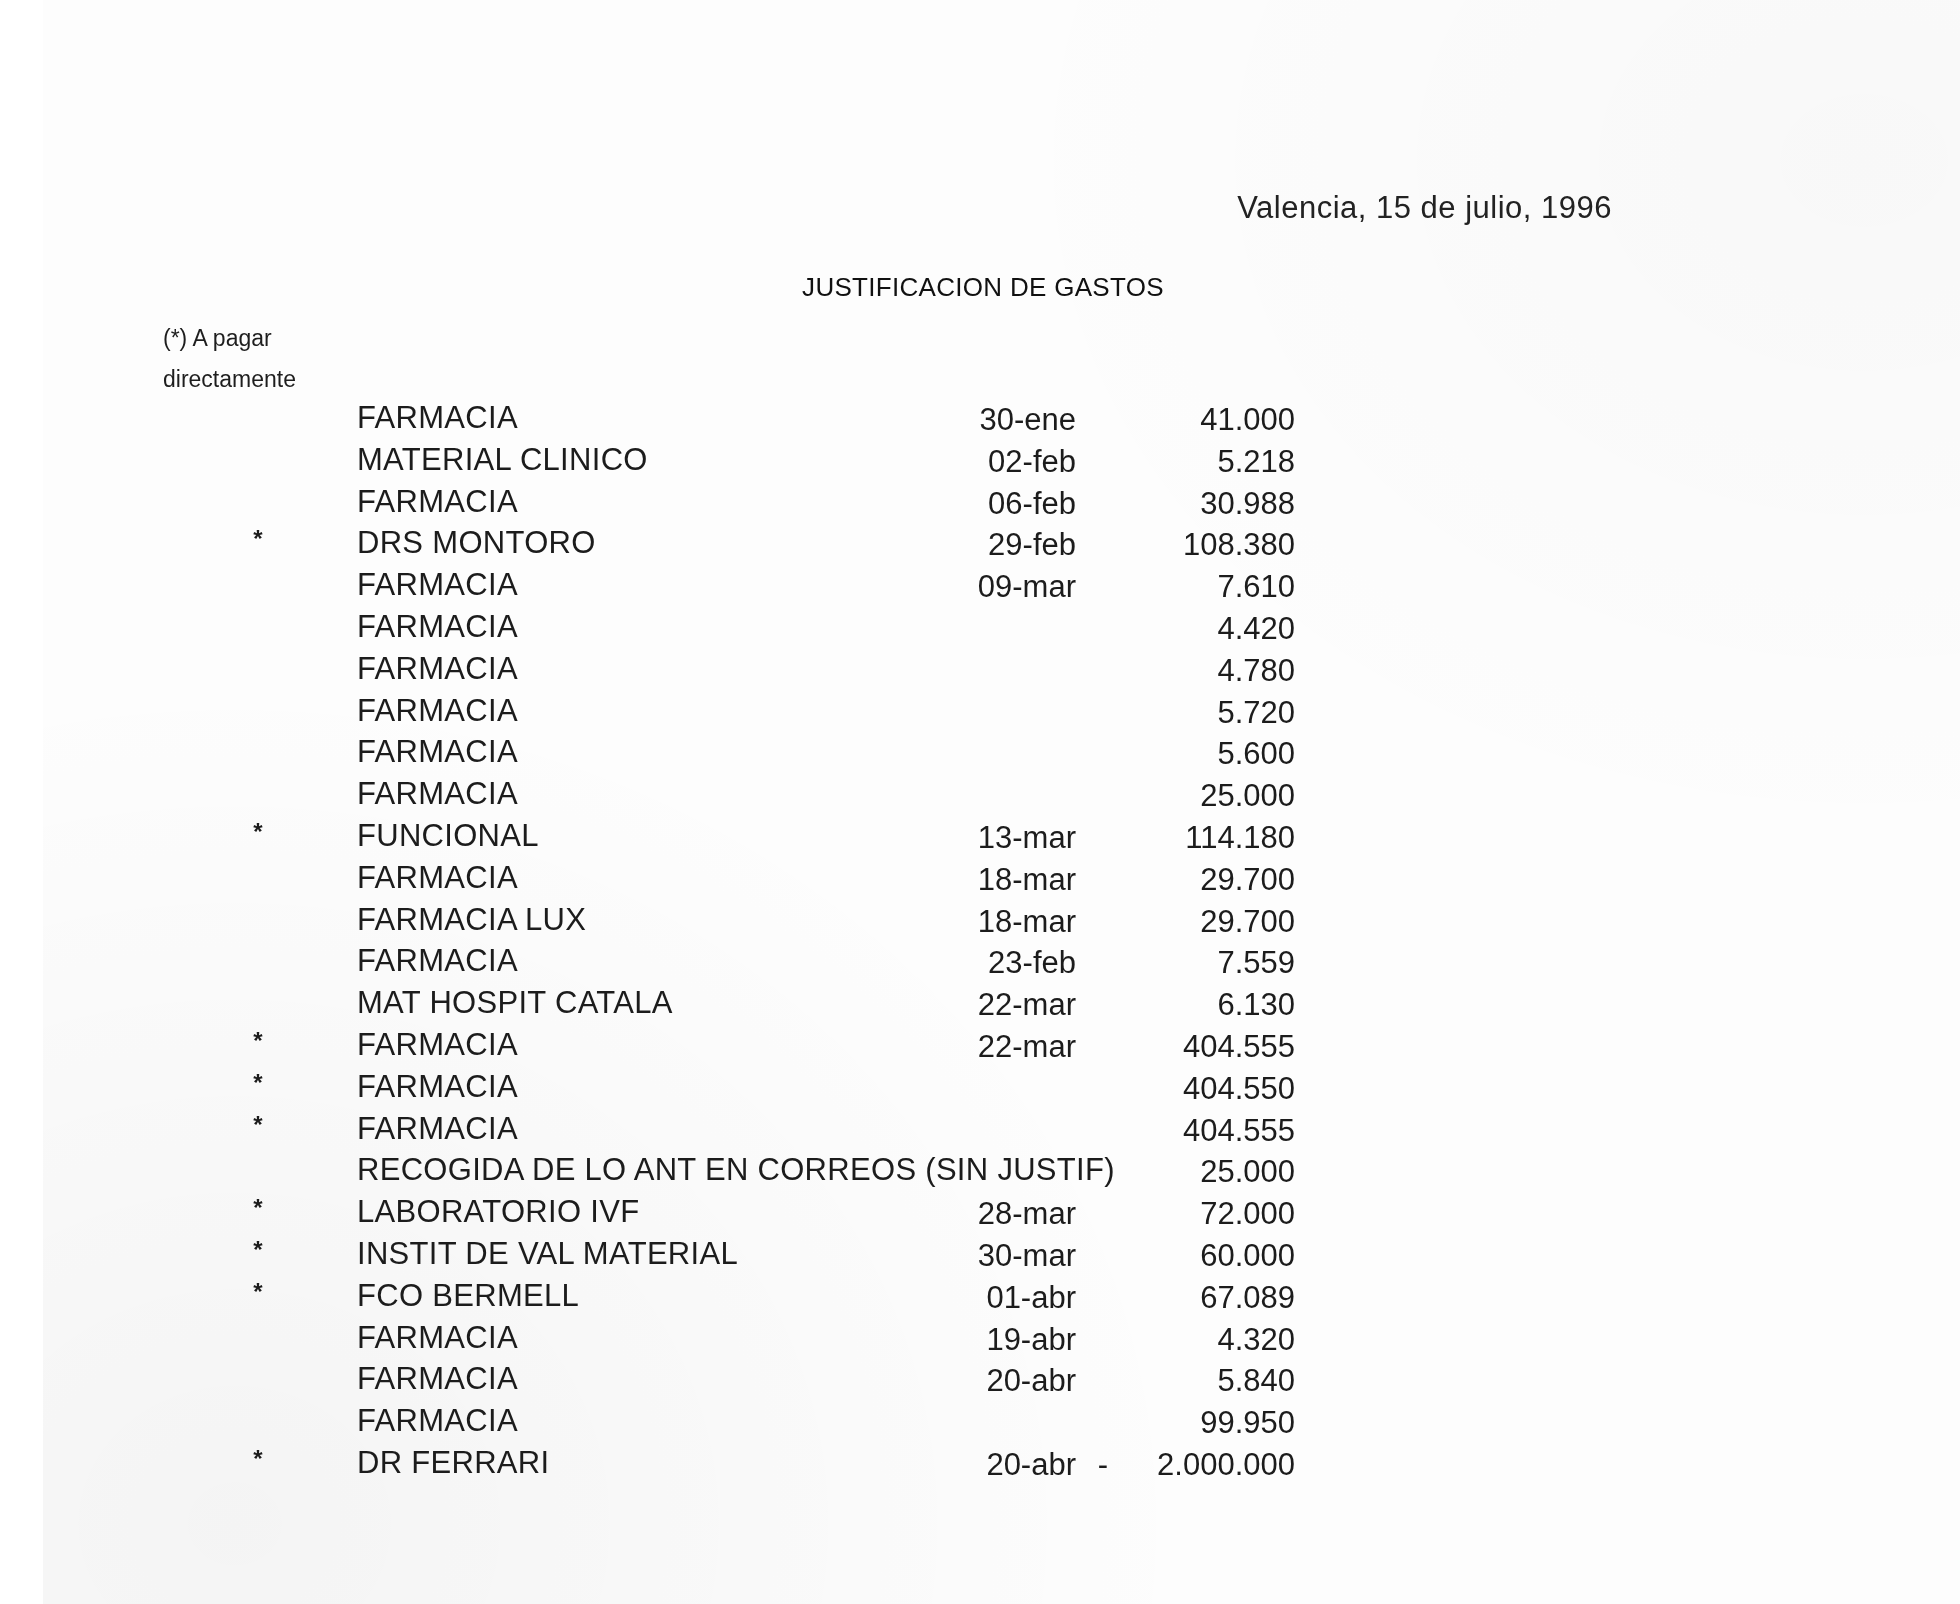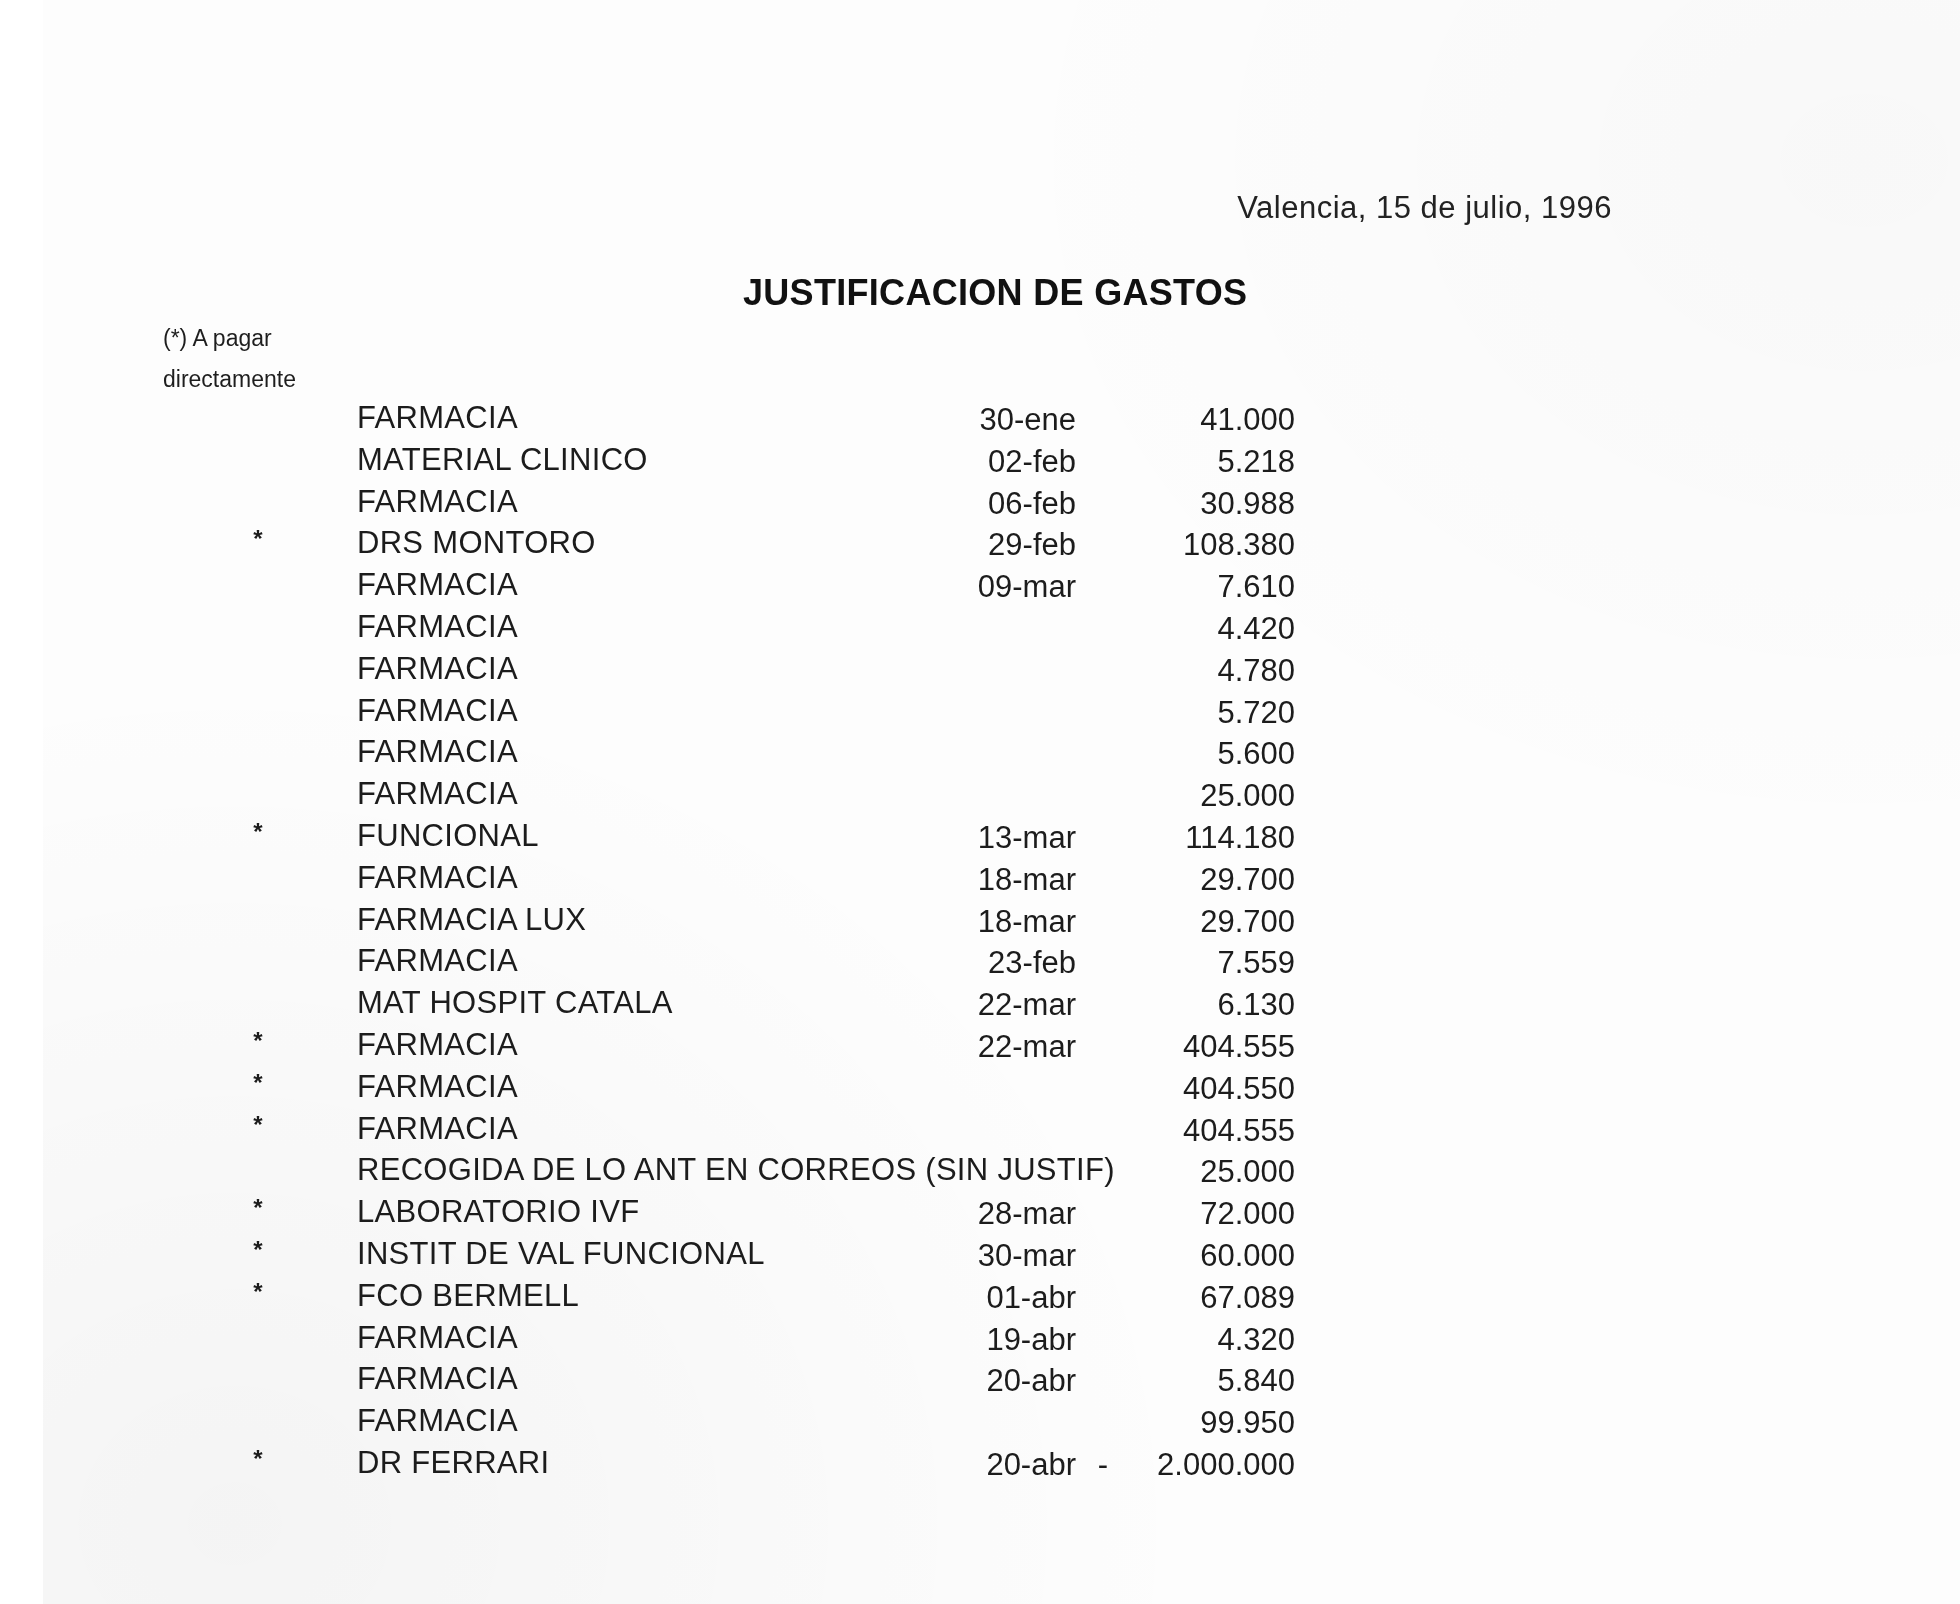--- a/index.html
+++ b/index.html
@@ -32,22 +32,22 @@
       letter-spacing: 0.5px;
       color: #222;
       white-space: nowrap;
     }
     .doc-title {
       position: absolute;
       top: 272px;
       left: 700px;
       width: 480px;
       text-align: center;
-      font-size: 36px;
-      font-weight: bold;
+      font-size: 26px;
+      font-weight: normal;
       letter-spacing: 0.3px;
       color: #111;
       white-space: nowrap;
     }
     .note {
       position: absolute;
       left: 120px;
       top: 318px;
       width: 190px;
       text-align: left;
@@ -255,21 +255,21 @@
       </div>
       <div class="row">
         <span class="mark">*</span>
         <span class="desc">LABORATORIO IVF</span>
         <span class="date">28-mar</span>
         <span class="sign"></span>
         <span class="amount">72.000</span>
       </div>
       <div class="row">
         <span class="mark">*</span>
-        <span class="desc">INSTIT DE VAL FUNCIONAL</span>
+        <span class="desc">INSTIT DE VAL MATERIAL</span>
         <span class="date">30-mar</span>
         <span class="sign"></span>
         <span class="amount">60.000</span>
       </div>
       <div class="row">
         <span class="mark">*</span>
         <span class="desc">FCO BERMELL</span>
         <span class="date">01-abr</span>
         <span class="sign"></span>
         <span class="amount">67.089</span>

